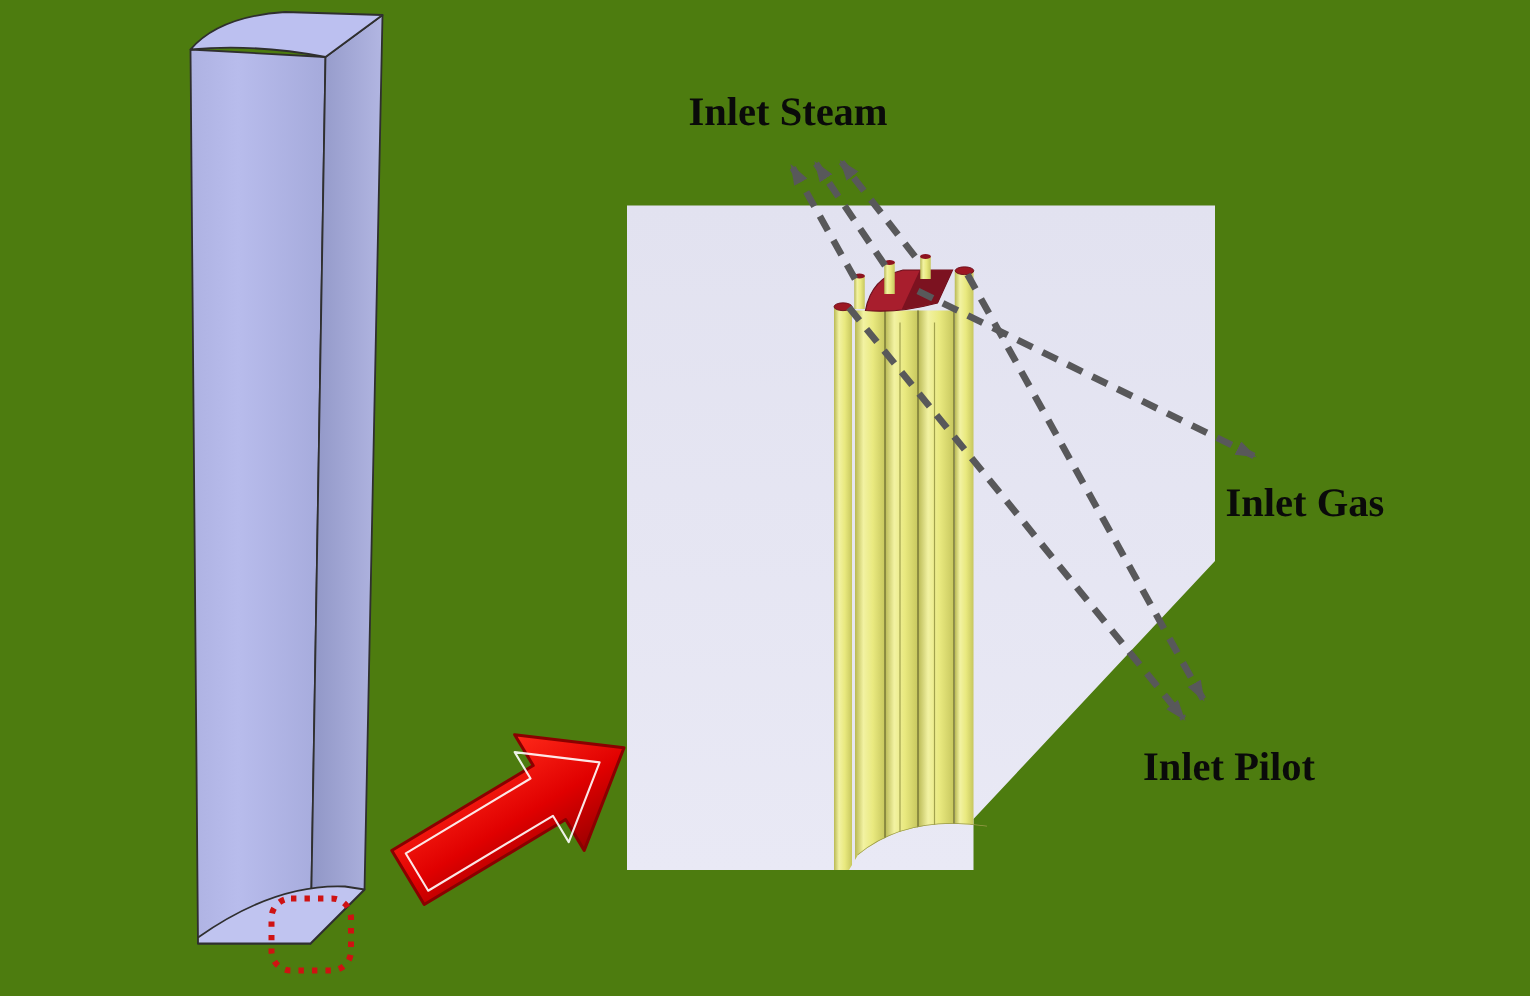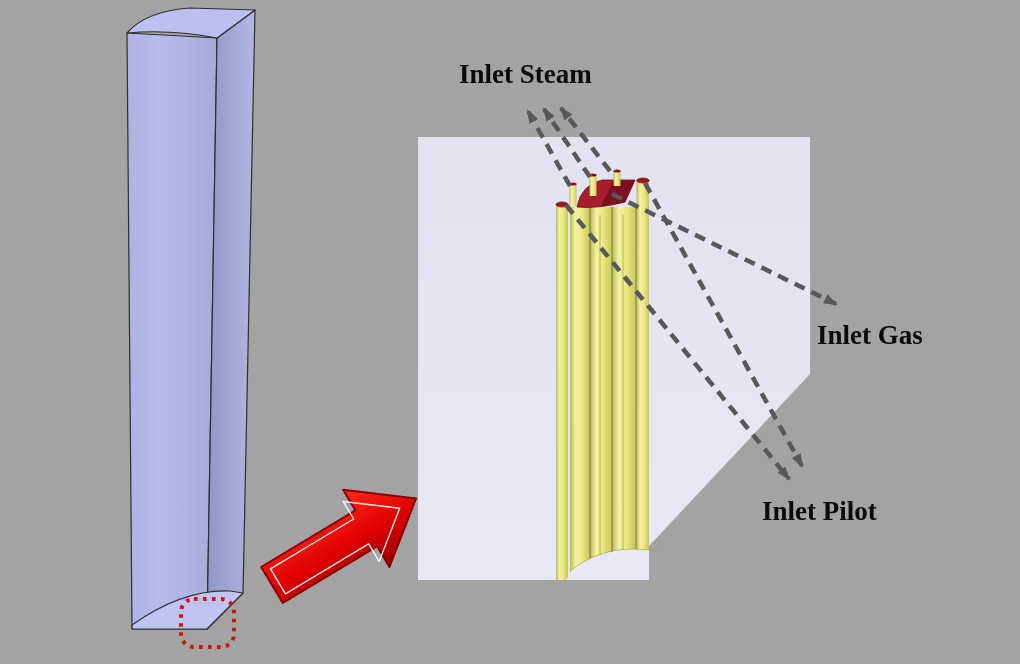--- a/index.html
+++ b/index.html
@@ -1,17 +1,17 @@
 <!DOCTYPE html>
 <html><head>
 <meta charset="utf-8">
 <style>
   html,body{margin:0;padding:0;background:#ffffff;}
   #stage{
-    position:relative;width:1020px;height:664px;background:#a3a3a3;overflow:hidden;
+    position:relative;width:1020px;height:664px;background:#4d7c0f;overflow:hidden;
     font-family:"Liberation Serif","DejaVu Serif",serif;
   }
   #scene{position:absolute;left:0;top:0;}
   .lbl{
     position:absolute;font-weight:bold;font-size:27px;line-height:1;color:#0a0a0a;
     white-space:nowrap;letter-spacing:0px;
   }
   #lbl-steam{left:459px;top:61px;}
   #lbl-gas{left:817px;top:322px;}
   #lbl-pilot{left:762px;top:498px;}

